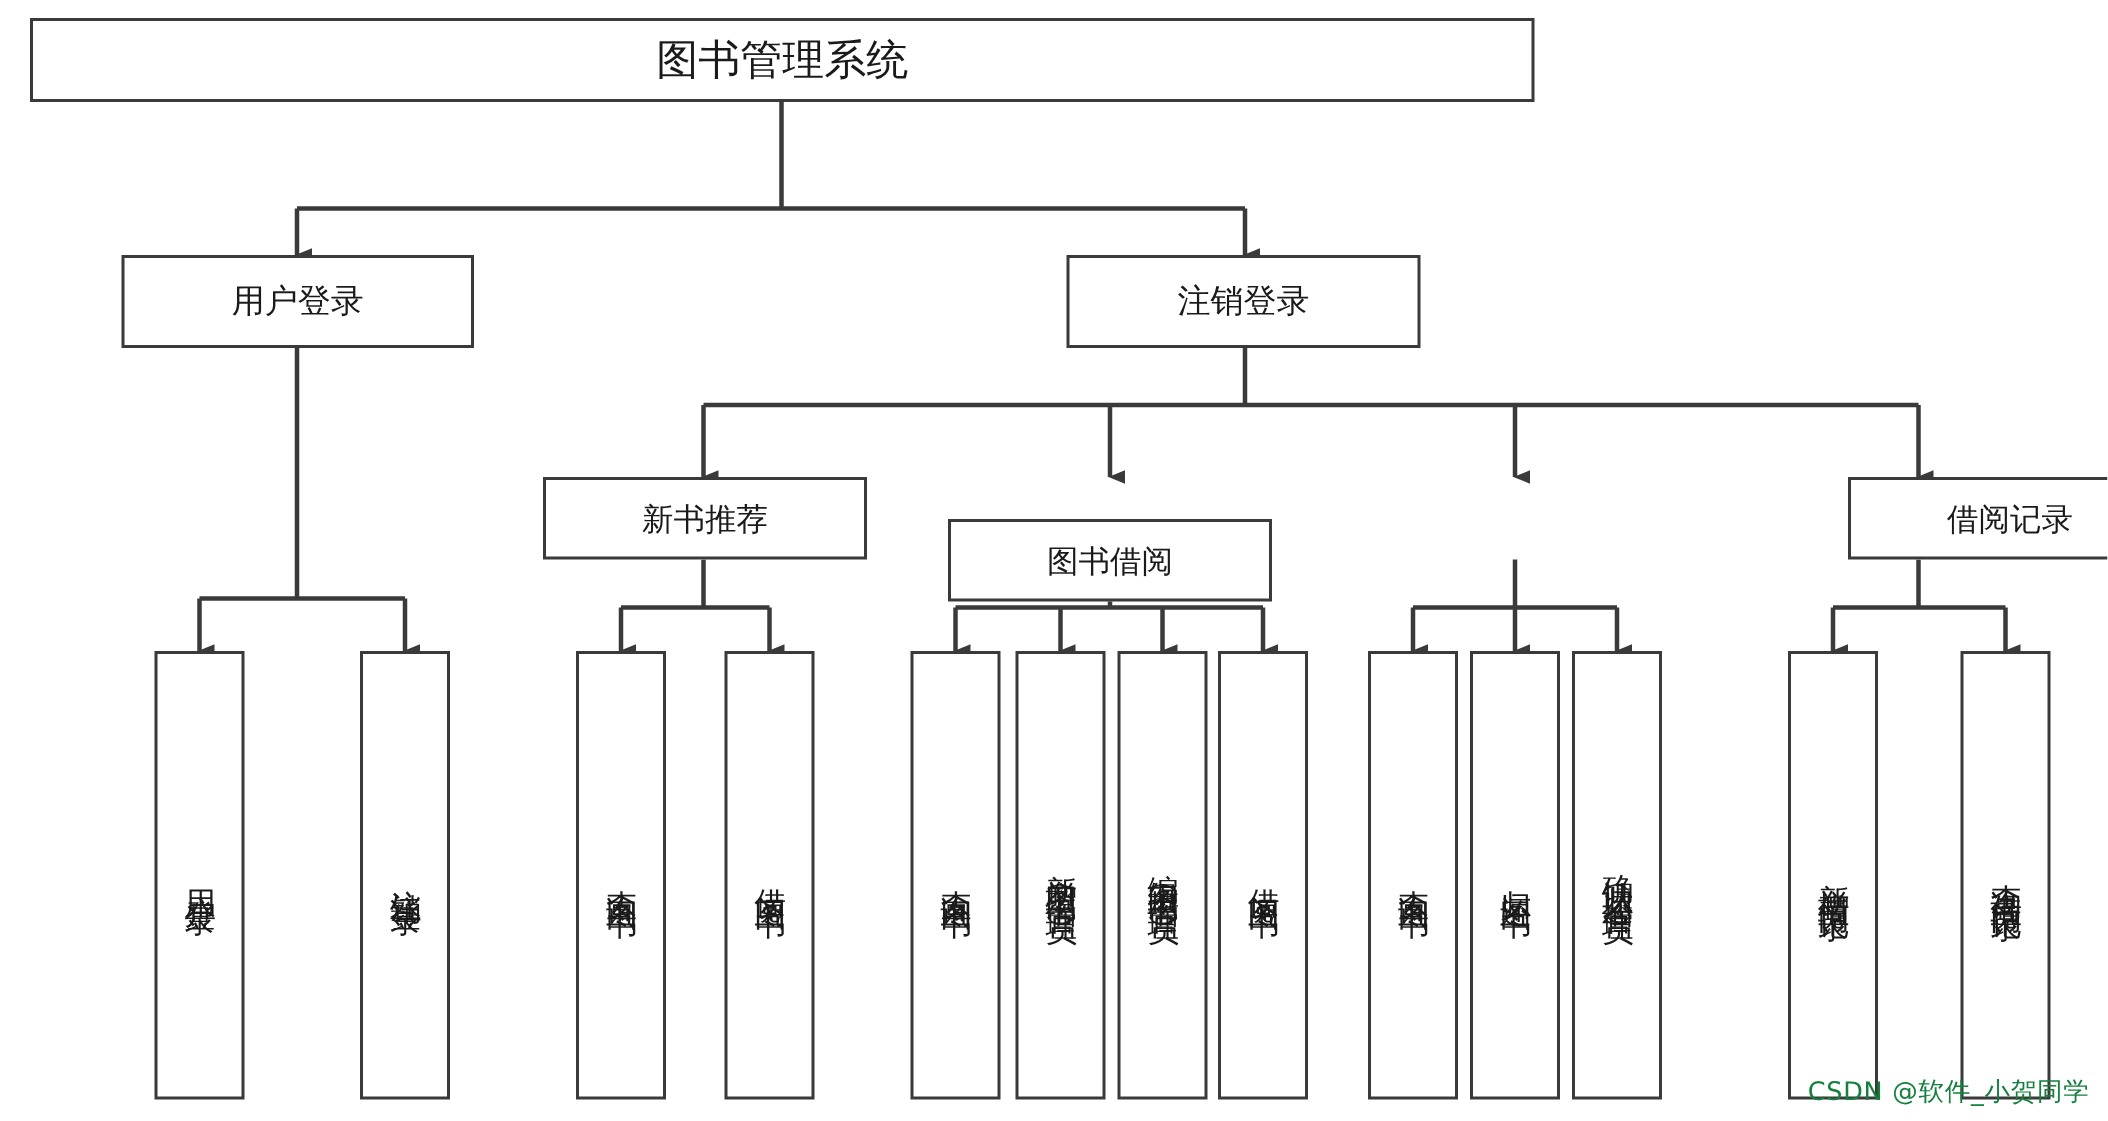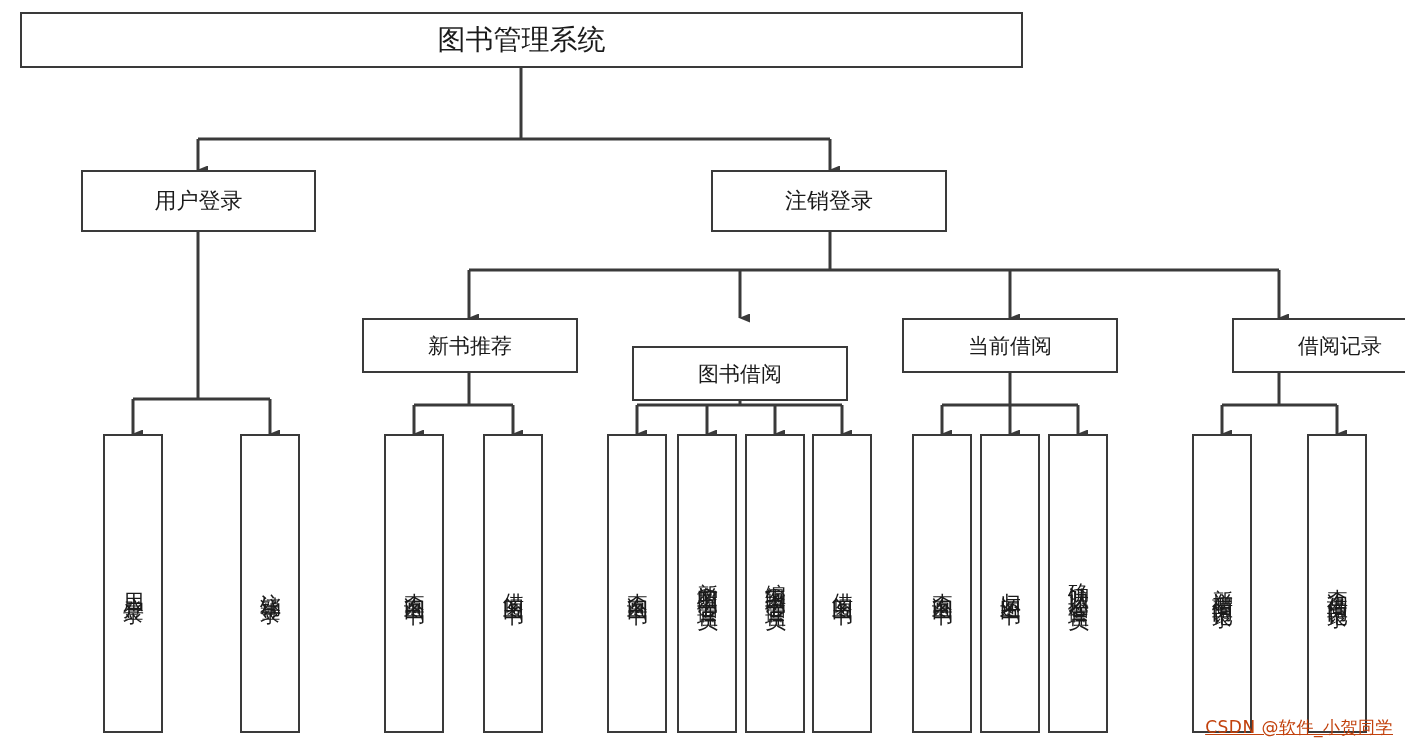--- a/index.html
+++ b/index.html
@@ -53,25 +53,24 @@
   }
   .node.leaf .label {
     writing-mode: vertical-rl;
     text-orientation: upright;
   }
   #watermark {
     position: absolute;
     right: 12px;
     bottom: 8px;
     font-size: 17px;
-    color: #c2410c;
+    color: #15803d;
     letter-spacing: 0.5px;
     z-index: 5;
     white-space: nowrap;
-    text-decoration: underline;
   }
 </style>
 </head>
 <body>
 
 <div id="canvas">
 
   <svg id="wires" viewBox="0 0 1405 747">
     <defs>
       <marker id="arrowhead" markerWidth="9" markerHeight="11" refX="4.5" refY="10" orient="auto" markerUnits="userSpaceOnUse">
@@ -134,23 +133,20 @@
   <div class="node lvl2" style="left:711px; top:170px; width:236px; height:62px;">
     <span class="label">注销登录</span>
   </div>
 
   <div class="node lvl3" style="left:362px; top:318px; width:216px; height:55px;">
     <span class="label">新书推荐</span>
   </div>
   <div class="node lvl3" style="left:632px; top:318px; width:216px; height:55px;margin-top:28px;">
     <span class="label">图书借阅</span>
   </div>
-  <div class="node lvl3" style="left:902px; top:318px; width:216px; height:55px;">
-    <span class="label">当前借阅</span>
-  </div>
   <div class="node lvl3" style="left:1232px; top:318px; width:216px; height:55px;">
     <span class="label">借阅记录</span>
   </div>
 
   <div class="node leaf" style="left:103px; top:434px; width:60px; height:299px;">
     <span class="label">用户登录</span>
   </div>
   <div class="node leaf" style="left:240px; top:434px; width:60px; height:299px;">
     <span class="label">注销登录</span>
   </div>

